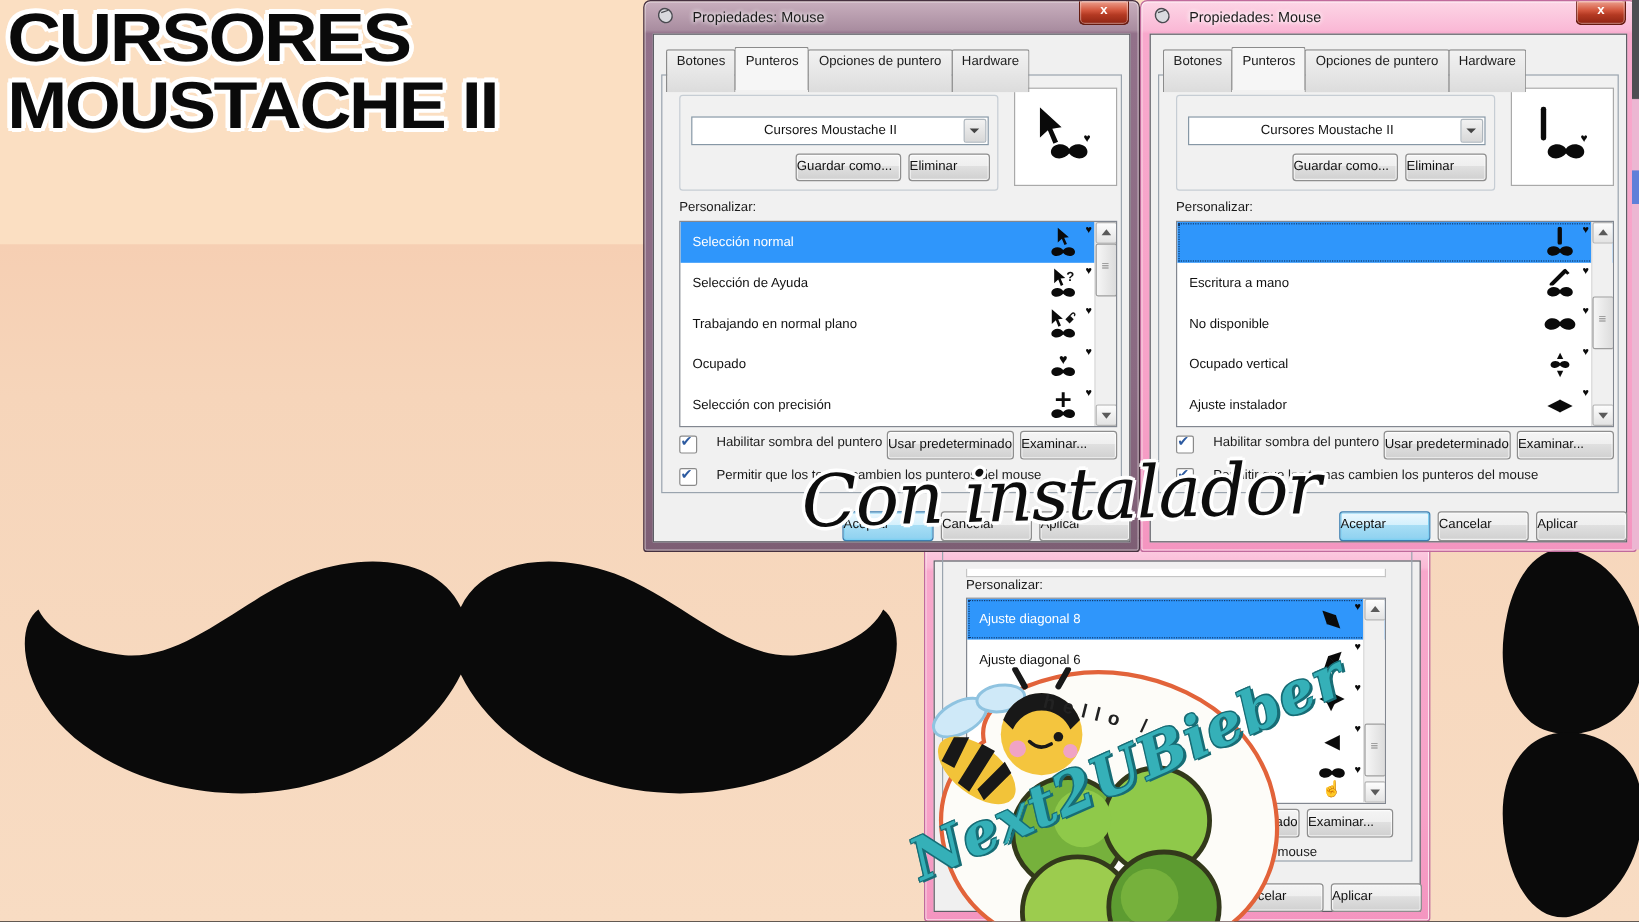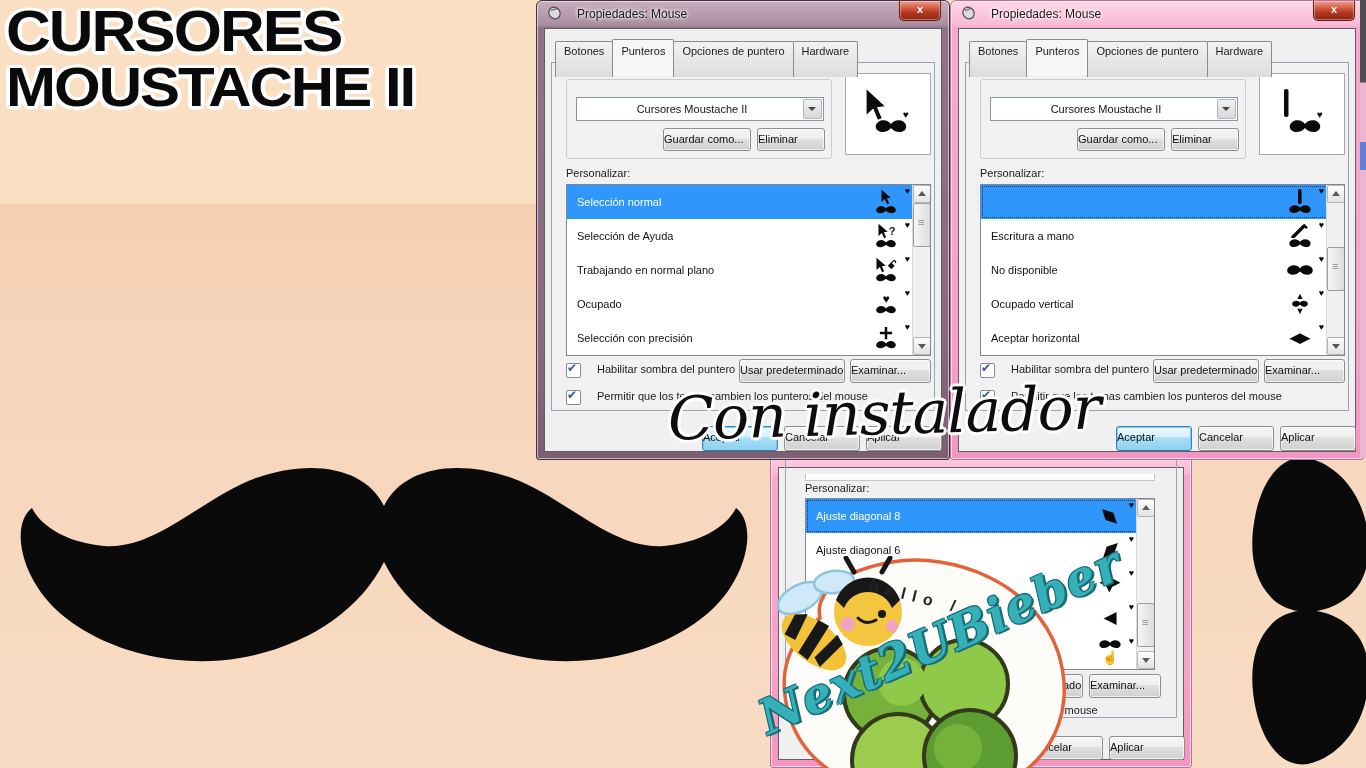--- a/index.html
+++ b/index.html
@@ -350,21 +350,21 @@
             <span class="cic">
               <span class="tri">▲</span>
               <svg class="mini-mst" width="20" height="8" viewBox="0 0 24 10">
                   <path fill="#0a0a0a" d="M12,3.4 C10.4,0.9 6.6,0.2 4,1.9 C1.8,3.3 1.6,5.8 3.2,7.2 C5.7,9.3 9.6,8.3 12,5.8 C14.4,8.3 18.3,9.3 20.8,7.2 C22.4,5.8 22.2,3.3 20,1.9 C17.4,0.2 13.6,0.9 12,3.4 Z"></path>
                 </svg>
               <span class="tri">▼</span>
               <i class="hrt">♥</i>
             </span>
           </div>
           <div class="lrow">
-            <span class="lbl">Aceptar horizontal</span>
+            <span class="lbl">Ajuste instalador</span>
             <span class="cic">
               <span class="glyph" style="font-weight:bold;">◀▶</span>
               <i class="hrt">♥</i>
             </span>
           </div>
           <div class="vsb">
             <div class="sbtn up"></div>
             <div class="sthumb" style="top:62px;"></div>
             <div class="sbtn dn"></div>
           </div>

